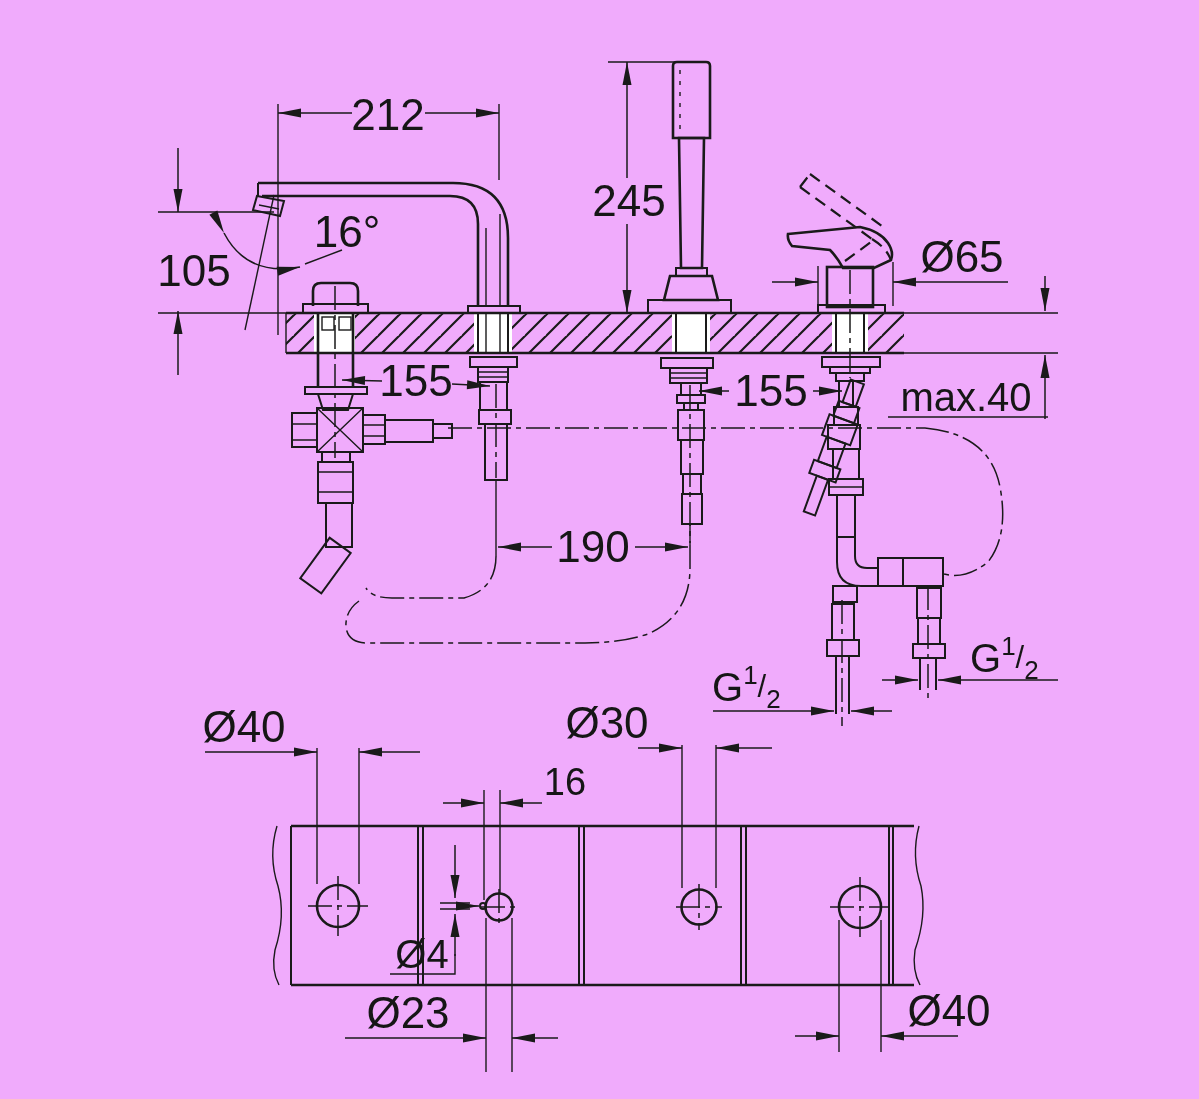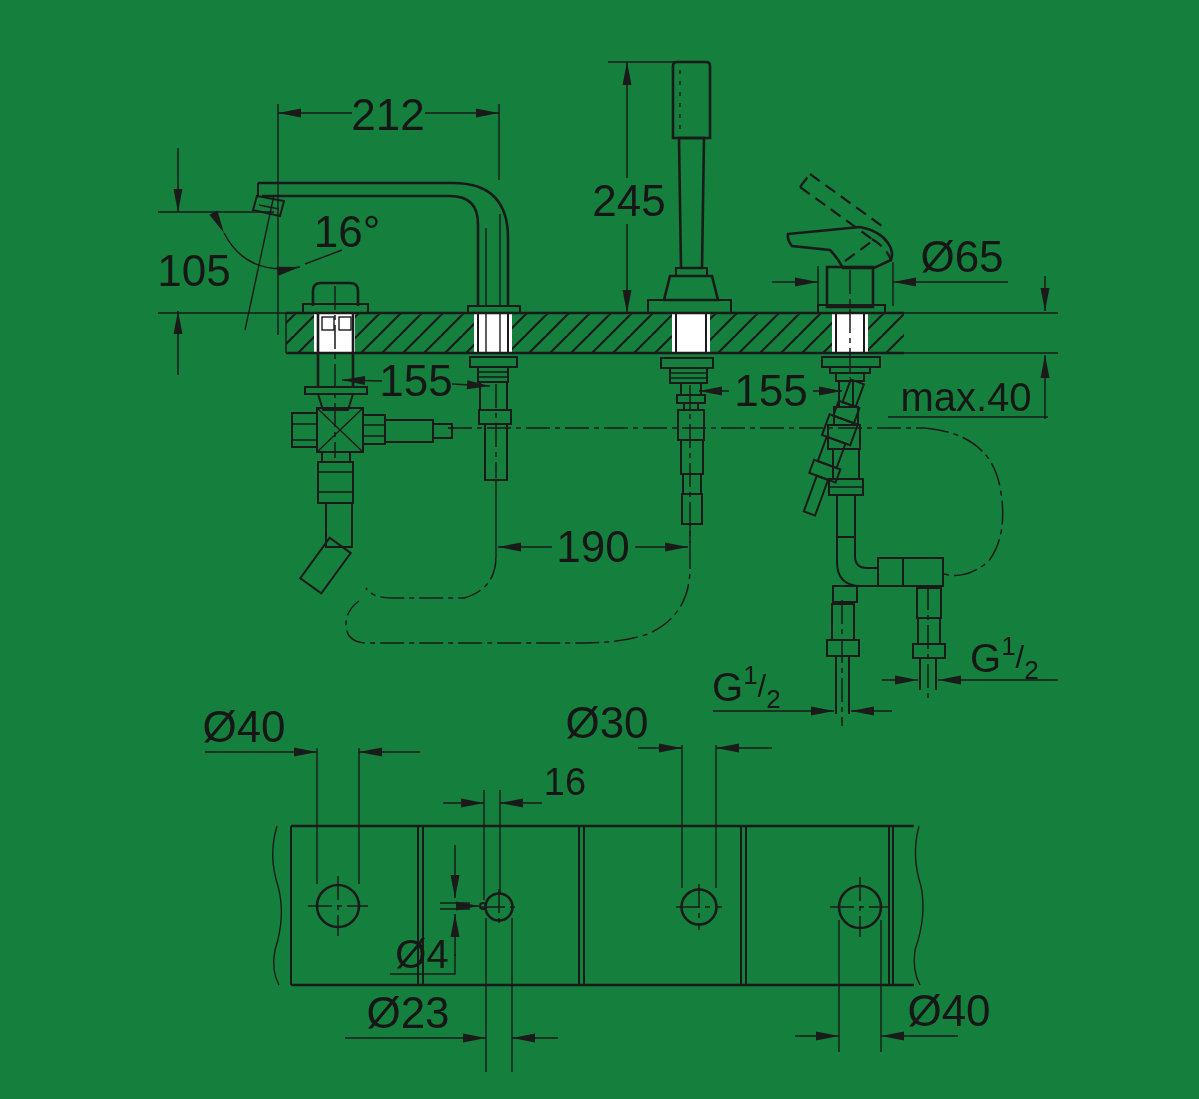--- a/index.html
+++ b/index.html
@@ -1,16 +1,16 @@
 <!DOCTYPE html>
 <html><head>
 <meta charset="utf-8">
 <style>
   html,body{margin:0;padding:0;background:#fff;}
-  #stage{position:relative;width:1199px;height:1099px;background:#15803d;overflow:hidden;}
+  #stage{position:relative;width:1199px;height:1099px;background:#f0abfc;overflow:hidden;}
   svg{display:block;}
   .ln{stroke:#1a1a1a;fill:none;stroke-width:2.6;}
   .ln2{stroke:#1a1a1a;fill:none;stroke-width:2;}
   .thin{stroke:#1a1a1a;fill:none;stroke-width:1.4;}
   .dim{stroke:#1a1a1a;fill:none;stroke-width:1.5;}
   .dd{stroke:#1a1a1a;fill:none;stroke-width:1.5;stroke-dasharray:24 5 5 5;}
   .dsh{stroke:#1a1a1a;fill:none;stroke-width:2.2;stroke-dasharray:12 7;}
   .wht{fill:#fff;stroke:none;}
   .t{font-family:"Liberation Sans","DejaVu Sans",sans-serif;fill:#161616;}
   .t44{font-size:44px;}

